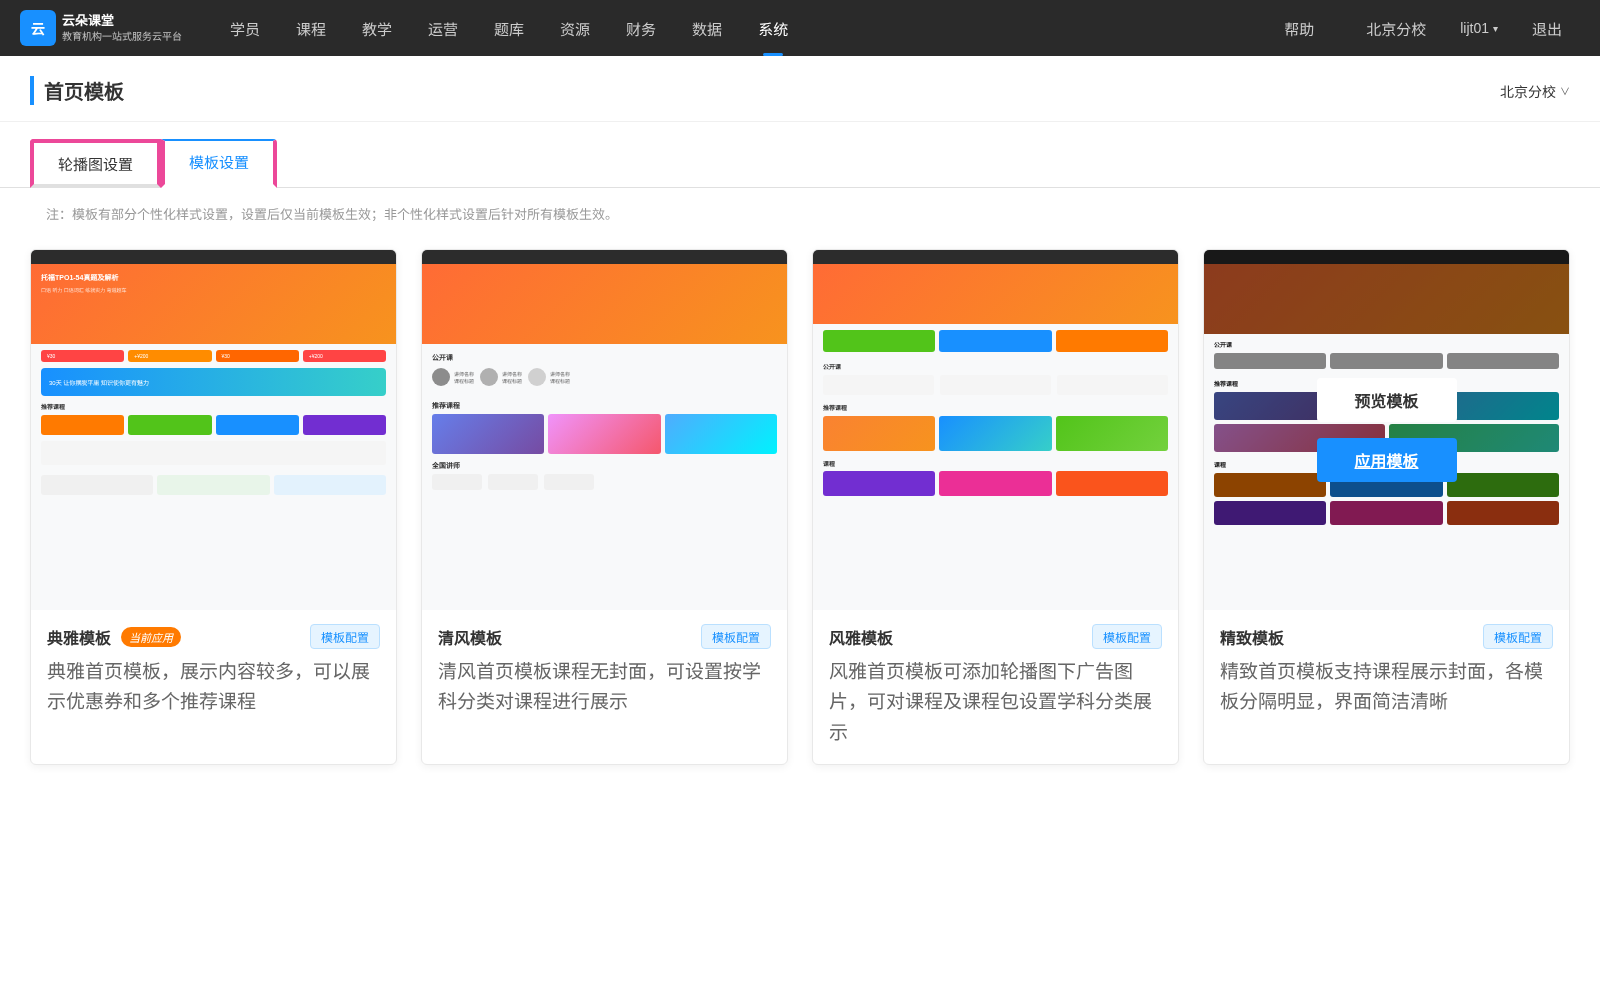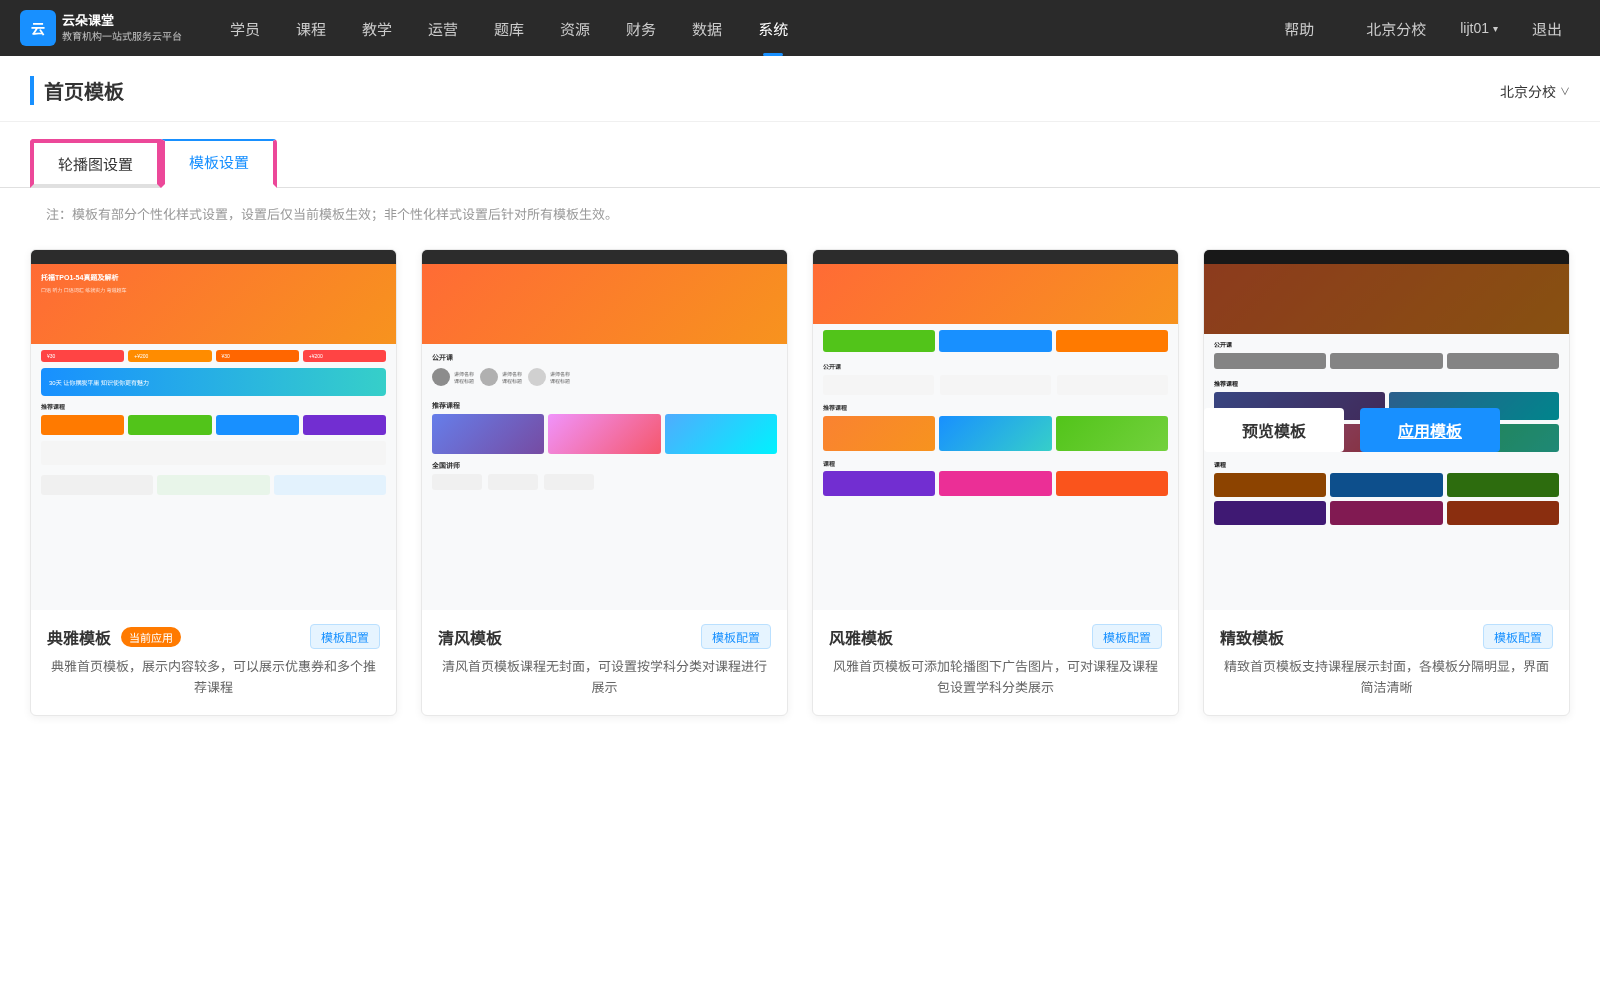--- a/index.html
+++ b/index.html
@@ -92,41 +92,41 @@
 
     
     .template-preview {
       height: 360px; overflow: hidden; position: relative; cursor: pointer;
       background: #f8f9fa;
     }
 
     
     .preview-overlay {
       position: absolute; top: 0; left: 0; right: 0; bottom: 0;
-      display: flex; flex-direction: row; align-items: center; 
+      display: flex; flex-direction: column; align-items: center; justify-content: center;
       gap: 16px; z-index: 10;
     }
     .overlay-btn {
       width: 140px; height: 44px; border-radius: 4px; font-size: 16px;
       font-weight: bold; cursor: pointer; border: none; display: flex;
       align-items: center; justify-content: center;
     }
     .overlay-btn.preview { background: white; color: #333; }
     .overlay-btn.apply { background: #1890ff; color: white; text-decoration: underline; }
 
     
     .template-info { padding: 14px 16px 16px; }
     .template-title-row { display: flex; align-items: center; gap: 10px; margin-bottom: 8px; }
     .template-name { font-size: 16px; font-weight: bold; color: #333; }
-    .badge-current { background: #ff7a00; color: white; font-size: 11px; padding: 2px 8px; border-radius: 10px; }
+    .badge-current { background: #ff7a00; color: white; font-size: 11px; padding: 2px 8px; border-radius: 10px; font-style: italic; }
     .config-btn {
       margin-left: auto; background: #e6f4ff; color: #1890ff; border: 1px solid #bae0ff;
       border-radius: 4px; font-size: 12px; padding: 3px 10px; cursor: pointer;
     }
-    .template-desc { font-size: 13px; color: #666; line-height: 1.6; text-align: center; }
+    .template-desc { font-size: 19px; color: #666; line-height: 1.6; }
 
     
     .mockup { width: 100%; height: 100%; display: flex; flex-direction: column; }
     .mockup-nav { background: #2c2c2c; height: 14px; flex-shrink: 0; }
     .mockup-body { flex: 1; overflow: hidden; position: relative; }
 
     
     .t1-hero { background: linear-gradient(135deg, #ff6b35, #f7931e); height: 80px; position: relative; overflow: hidden; }
     .t1-hero-title { color: white; font-size: 7px; font-weight: bold; padding: 8px 10px 4px; }
     .t1-hero-sub { color: rgba(255,255,255,0.8); font-size: 5px; padding: 0 10px; }

